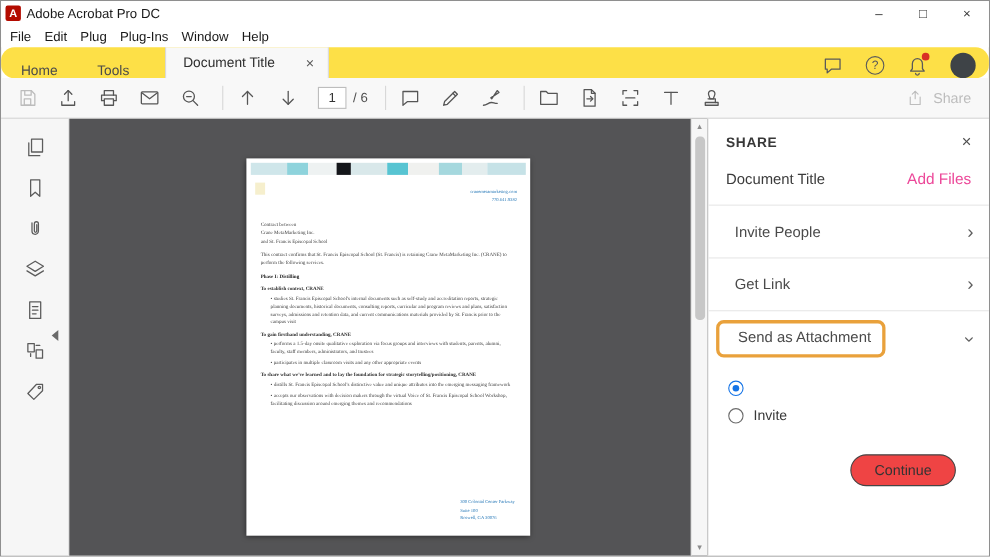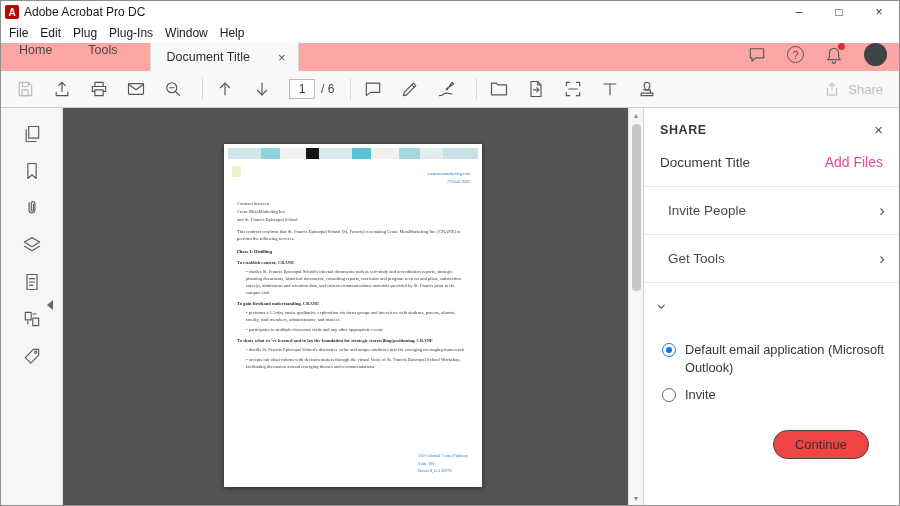--- a/index.html
+++ b/index.html
@@ -16,21 +16,21 @@
   .wincontrols { margin-left:auto; display:flex; height:100%; }
   .wbtn { width:40px; height:100%; display:flex; align-items:center; justify-content:center;
     font-size:12px; color:#333; cursor:default; }
 
   
   .menubar { height:20px; display:flex; align-items:center; gap:12px; padding-left:8px;
     background:#fff; font-size:12px; color:#1a1a1a; flex:none; }
   .menubar span { cursor:default; }
 
   
-  .tabbar { height:28px; background:#fca5a5; display:flex; align-items:flex-start; flex:none; }
+  .tabbar { height:28px; background:#fde047; display:flex; align-items:flex-end; flex:none;border-radius:12px; }
   .tab { font-size:12.5px; color:#4b4b4b; padding:0 18px; cursor:default; }
   .tab-active { height:100%; display:flex; align-items:center; gap:28px; background:#f8f8f8;
     border-left:1px solid #d9d9d9; border-right:1px solid #d9d9d9; padding:0 12px 0 16px;
     font-size:12.5px; color:#2e2e2e; margin-left:14px; }
   .tabclose { font-size:13px; color:#5a5a5a; }
   .tabbar-right { margin-left:auto; display:flex; align-items:center; gap:20px; padding-right:12px; }
   .tbicon { width:20px; height:20px; color:#5a5a5a; position:relative; }
   .tbicon svg { width:20px; height:20px; display:block; }
   .helpcircle { width:17px; height:17px; border:1.4px solid #5a5a5a; border-radius:50%;
     display:flex; align-items:center; justify-content:center; font-size:11px; color:#5a5a5a; }
@@ -395,31 +395,33 @@
         <span class="sp-docname">Document Title</span>
         <span class="sp-addfiles">Add Files</span>
       </div>
       <div class="divider"></div>
       <div class="sp-row">
         <span class="sp-label">Invite People</span>
         <span class="chev">›</span>
       </div>
       <div class="divider"></div>
       <div class="sp-row">
-        <span class="sp-label">Get Tools</span>
+        <span class="sp-label">Get Link</span>
         <span class="chev">›</span>
       </div>
       <div class="divider"></div>
       <div class="sp-row">
+        <span class="hl-box">
+          <span class="sp-label">Send as Attachment</span>
+        </span>
         <span class="chev down">›</span>
       </div>
       <div class="sp-options">
         <div class="opt">
           <span class="radio sel"></span>
-          <span class="optlabel" style="max-width:200px">Default email application (Microsoft Outlook)</span>
         </div>
         <div class="opt">
           <span class="radio"></span>
           <span class="optlabel">Invite</span>
         </div>
         <button class="continuebtn">Continue</button>
       </div>
     </div>
 
   </div>

